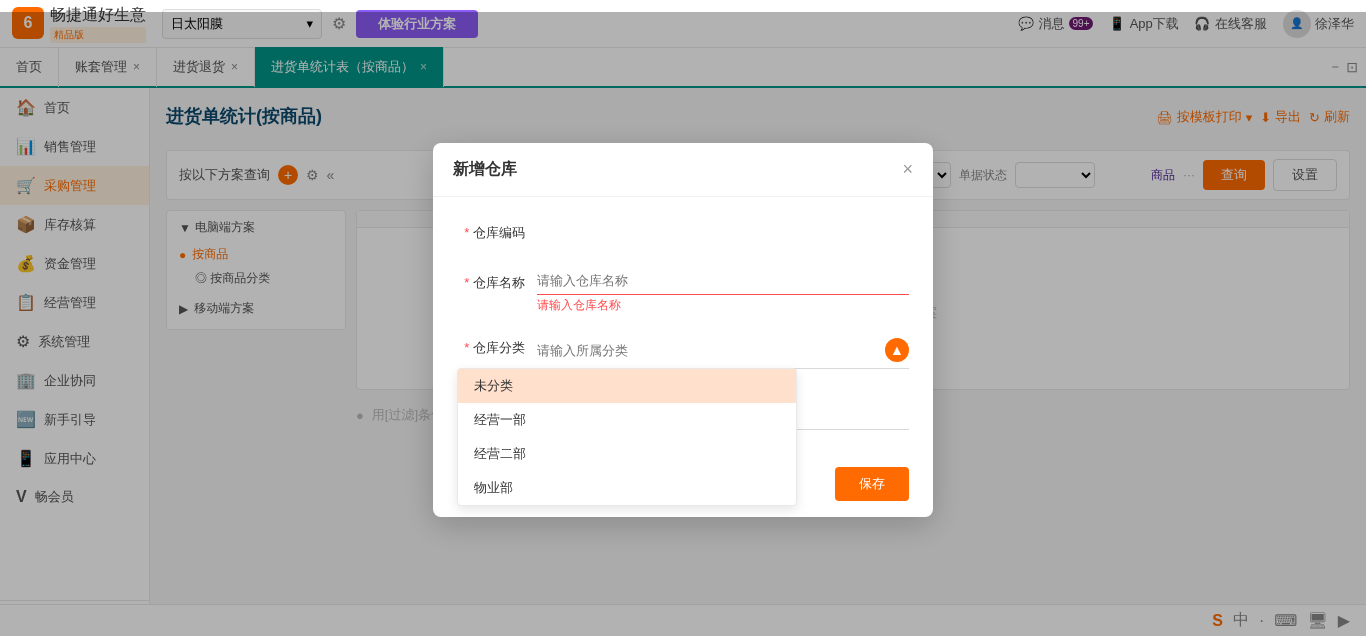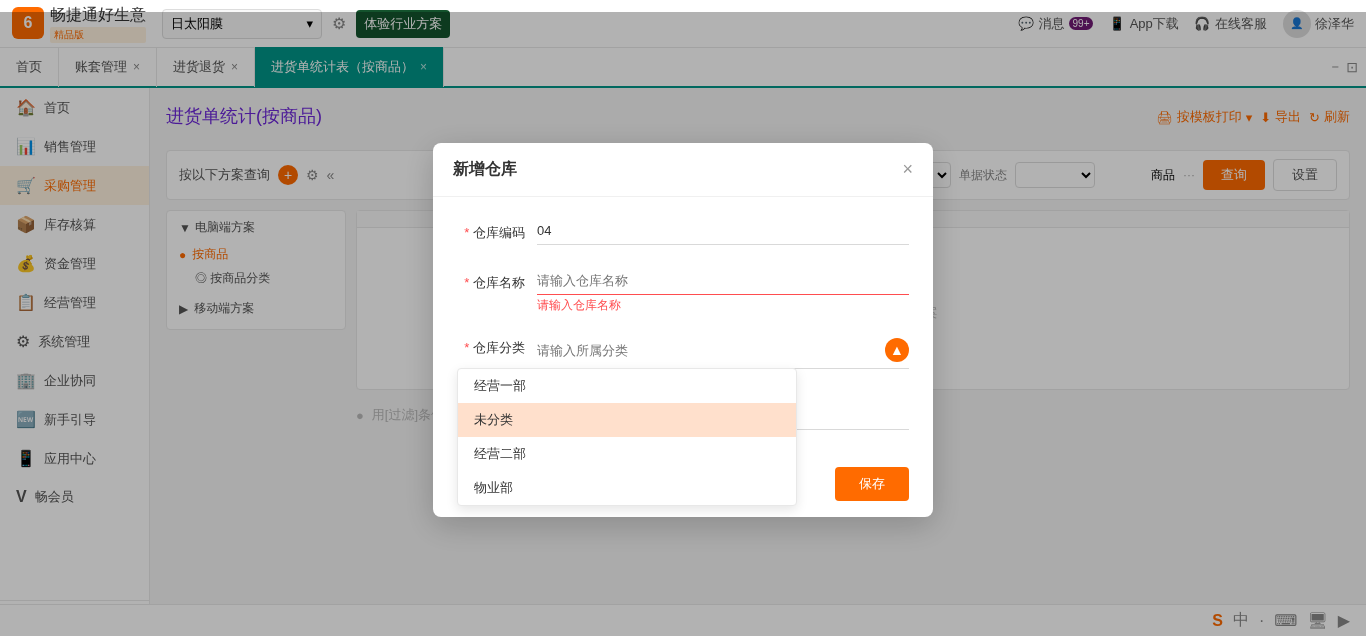--- a/index.html
+++ b/index.html
@@ -29,22 +29,22 @@
 
     .search-area {
       display: flex; align-items: center; border: 1px solid #ddd; border-radius: 4px;
       padding: 0 8px; height: 30px; min-width: 160px; background: #f9f9f9; justify-content: space-between;
     }
     .search-area input { border: none; background: transparent; outline: none; font-size: 13px; width: 120px; }
     .gear-btn {
       background: none; border: none; cursor: pointer; font-size: 16px; color: #888;
     }
     .try-btn {
-      background: #14532d; color: #fff; border: none; border-radius: 4px;
-      padding: 5px 8px; cursor: pointer; font-size: 13px; font-weight: normal;
+      background: #8b5cf6; color: #fff; border: none; border-radius: 4px;
+      padding: 5px 22px; cursor: pointer; font-size: 13px; font-weight: bold;
     }
     .nav-right { margin-left: auto; display: flex; align-items: center; gap: 16px; }
     .nav-right-item { display: flex; align-items: center; gap: 4px; cursor: pointer; color: #555; font-size: 13px; }
     .badge { background: #701a75; color: #fff; border-radius: 10px; font-size: 10px; padding: 1px 4px; }
     .avatar { width: 28px; height: 28px; border-radius: 50%; background: #ddd; display: flex; align-items: center; justify-content: center; font-size: 11px; color: #666; }
 
     
     .tabs-bar {
       height: 40px; background: #fff; display: flex; align-items: center;
       border-bottom: 2px solid #009688; padding: 0 0 0 0;
@@ -70,21 +70,21 @@
     .sidebar-item {
       display: flex; align-items: center; gap: 8px;
       padding: 10px 16px; cursor: pointer; color: #555; font-size: 13px;
     }
     .sidebar-item.active { background: #fff3e0; color: #ff6b00; }
     .sidebar-icon { font-size: 16px; }
     .sidebar-bottom { margin-top: auto; border-top: 1px solid #e8e8e8; display: flex; align-items: center; padding: 8px 16px; gap: 8px; }
 
     
     .content { flex: 1; background: #f5f5f5; padding: 16px; position: relative; overflow: hidden; }
-    .page-title { font-size: 18px; font-weight: normal; color: #6d28d9; margin-bottom: 12px; }
+    .page-title { font-size: 18px; font-weight: bold; color: #0c4a6e; margin-bottom: 12px; }
     .content-toolbar { display: flex; align-items: center; justify-content: flex-end; gap: 8px; margin-bottom: 10px; }
     .toolbar-btn { display: flex; align-items: center; gap: 4px; background: none; border: none; cursor: pointer; color: #ff6b00; font-size: 13px; }
     .query-btn { background: #ff6b00; color: #fff; border: none; border-radius: 4px; padding: 6px 18px; cursor: pointer; font-size: 13px; }
     .settings-btn { background: #fff; color: #555; border: 1px solid #ddd; border-radius: 4px; padding: 6px 18px; cursor: pointer; font-size: 13px; }
     .filter-select { border: 1px solid #ddd; border-radius: 4px; padding: 4px 8px; font-size: 12px; min-width: 120px; background: #fff; }
 
     .scheme-panel { background: #fff; border-radius: 4px; padding: 8px 12px; border: 1px solid #e8e8e8; min-width: 180px; }
     .scheme-title { font-size: 12px; color: #555; display: flex; align-items: center; gap: 4px; margin-bottom: 6px; }
     .scheme-item { display: flex; align-items: center; gap: 6px; padding: 4px 0; cursor: pointer; font-size: 12px; color: #555; }
     .scheme-item.active { color: #ff6b00; }
@@ -319,21 +319,21 @@
       <span style="color:#555;font-size:13px;">按以下方案查询</span>
       <button style="background:#ff6b00;color:#fff;border:none;border-radius:50%;width:20px;height:20px;cursor:pointer;font-size:14px;line-height:1;">+</button>
       <button style="background:none;border:none;cursor:pointer;font-size:14px;color:#888;">⚙</button>
       <button style="background:none;border:none;cursor:pointer;font-size:14px;color:#888;">«</button>
       <span style="flex:1;"></span>
       <span style="color:#888;font-size:12px;">付款方式</span>
       <select class="filter-select" style="min-width:80px;"></select>
       <span style="color:#888;font-size:12px;">单据状态</span>
       <select class="filter-select" style="min-width:80px;"></select>
       <span style="flex:0 0 40px;"></span>
-      <span style="color:#000000;font-size:12px;">商品</span>
+      <span style="color:#4c1d95;font-size:12px;">商品</span>
       <span style="color:#aaa;font-size:12px;">···</span>
       <button class="query-btn">查询</button>
       <button class="settings-btn">设置</button>
     </div>
 
     <div class="main-area">
 
       <div class="left-panel">
         <div class="scheme-panel">
           <div class="scheme-title">
@@ -382,23 +382,20 @@
       <span class="modal-title">新增仓库</span>
       <button class="modal-close">×</button>
     </div>
     <div class="modal-body">
 
       <div class="form-row">
         <div class="form-label">
           <span class="required-star">*</span>
           <span>仓库编码</span>
         </div>
-        <div class="form-field">
-          <input class="form-input" type="text" value="04" style="">
-        </div>
       </div>
 
       <div class="form-row">
         <div class="form-label">
           <span class="required-star">*</span>
           <span>仓库名称</span>
         </div>
         <div class="form-field">
           <input class="form-input error-border" type="text" placeholder="请输入仓库名称" style="">
           <div class="error-msg">请输入仓库名称</div>
@@ -410,22 +407,22 @@
           <span class="required-star">*</span>
           <span>仓库分类</span>
         </div>
         <div class="form-field dropdown-container">
           <div class="dropdown-input-row">
             <input type="text" placeholder="请输入所属分类" style="">
             <div class="dropdown-arrow">▲</div>
           </div>
 
           <div class="dropdown-list">
+            <div class="dropdown-option highlighted">未分类</div>
             <div class="dropdown-option">经营一部</div>
-            <div class="dropdown-option highlighted">未分类</div>
             <div class="dropdown-option">经营二部</div>
             <div class="dropdown-option">物业部</div>
           </div>
         </div>
       </div>
 
       <div class="form-row">
         <div class="form-label">备注</div>
         <div class="form-field">
           <textarea class="textarea-input" rows="2" style=""></textarea>

